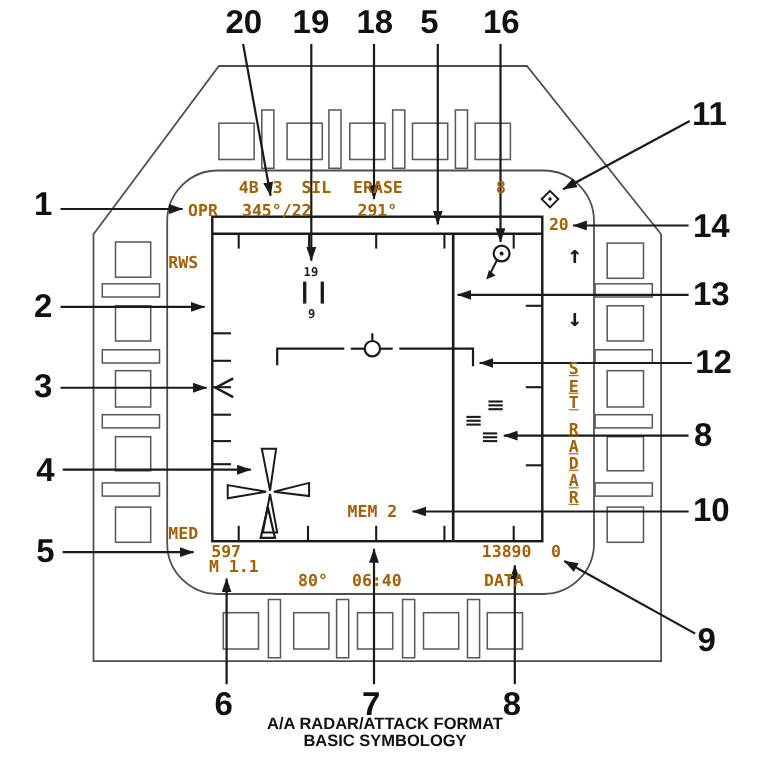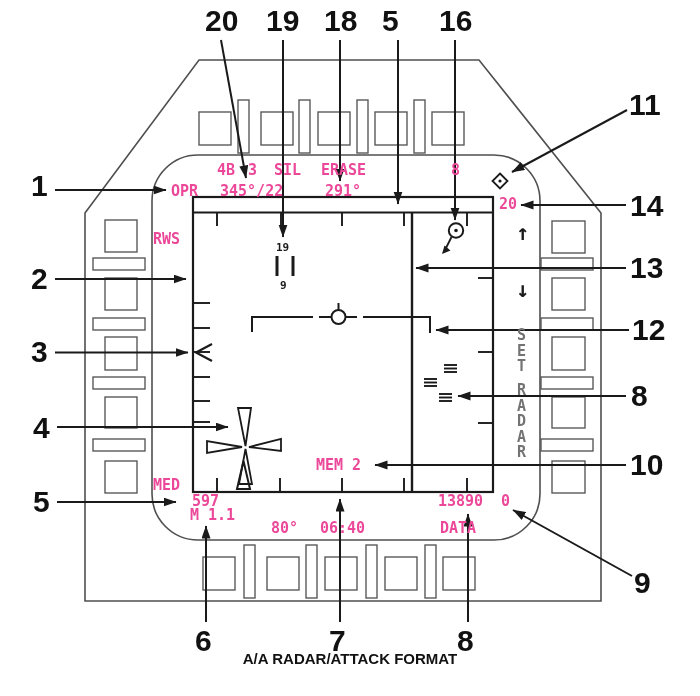--- a/index.html
+++ b/index.html
@@ -1,23 +1,23 @@
 <!DOCTYPE html>
 <html><head>
 <meta charset="utf-8">
 <style>
   html,body{margin:0;padding:0;background:#ffffff;}
   #fig{position:relative;width:700px;height:696px;background:#fff;overflow:hidden;
        font-family:"DejaVu Sans Mono",monospace;color:#1a1a1a;}
   #art{position:absolute;left:0;top:0;}
-  .t{position:absolute;font:bold 15px/15px "DejaVu Sans Mono",monospace;color:#ec4899;white-space:pre;}
+  .t{position:absolute;font:bold 15px/15px "DejaVu Sans Mono",monospace;color:#a16207;white-space:pre;}
   .ts{position:absolute;font:bold 11px/11px "DejaVu Sans Mono",monospace;color:#1a1a1a;}
   .arrowglyph{position:absolute;font:bold 22px/22px "DejaVu Sans Mono",monospace;color:#1a1a1a;}
-  .vtext{position:absolute;font:bold 15px/15.5px "DejaVu Sans Mono",monospace;color:#737373;
-         width:10px;word-break:break-all;}
+  .vtext{position:absolute;font:bold 15px/15.5px "DejaVu Sans Mono",monospace;color:#a16207;
+         width:10px;word-break:break-all;text-decoration:underline;}
   .callout{position:absolute;font:bold 30px/30px "Liberation Sans",sans-serif;color:#111;}
   #caption{position:absolute;left:0;top:651px;width:700px;text-align:center;
            font:bold 15px/15px "Liberation Sans",sans-serif;color:#111;}
   #caption span{display:block;}
 </style>
 </head>
 <body>
 
 <div id="fig">
 
@@ -232,15 +232,16 @@
   <span class="callout" style="left:630px;top:191px">14</span>
   <span class="callout" style="left:629px;top:90px">11</span>
   <span class="callout" style="left:439px;top:6px">16</span>
   <span class="callout" style="left:382px;top:6px">5</span>
   <span class="callout" style="left:324px;top:6px">18</span>
   <span class="callout" style="left:266px;top:6px">19</span>
   <span class="callout" style="left:205px;top:6px">20</span>
 
   <div id="caption">
     <span>A/A RADAR/ATTACK FORMAT</span>
+    <span>BASIC SYMBOLOGY</span>
   </div>
 
 </div>
 
 </body></html>

